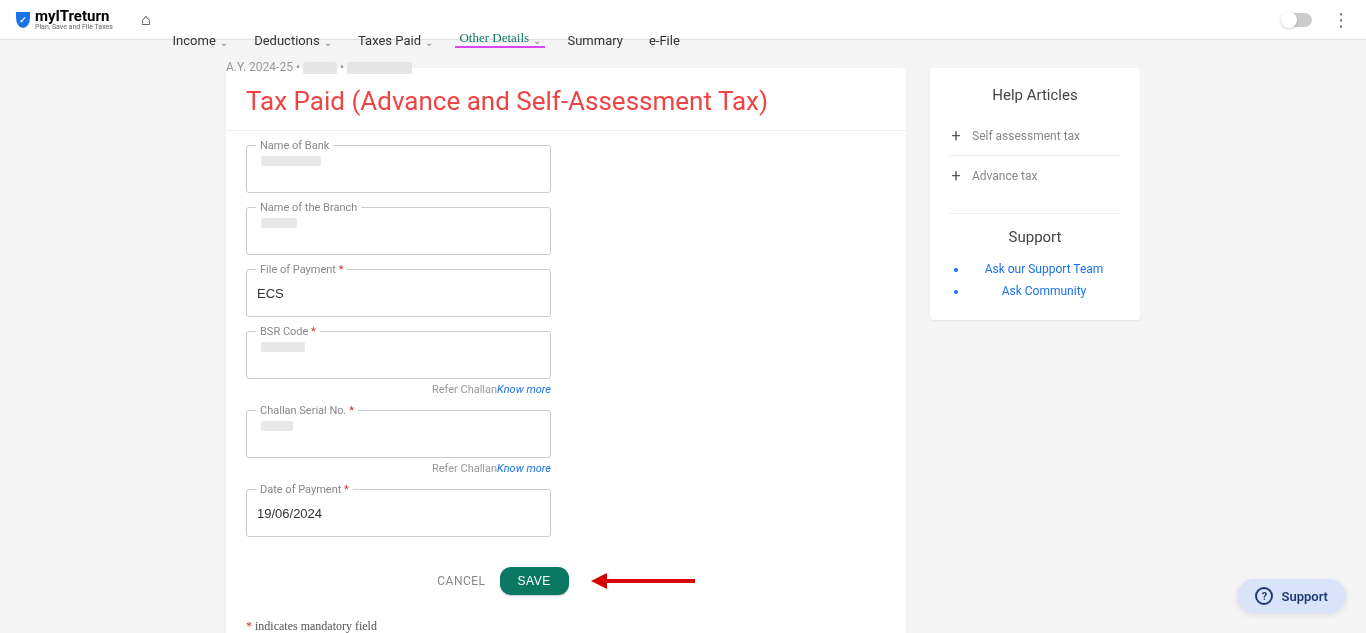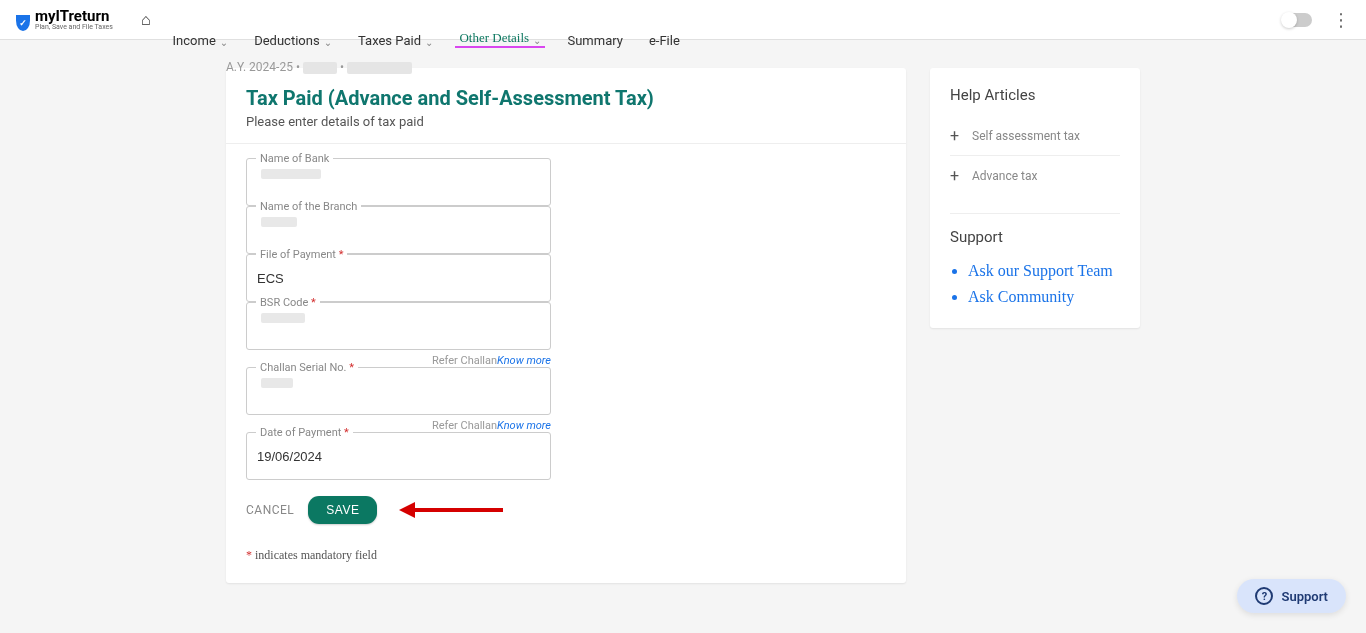--- a/index.html
+++ b/index.html
@@ -1,72 +1,72 @@
 <!DOCTYPE html>
 <html><head>
   <meta charset="utf-8">
   <style>
     * { box-sizing: border-box; margin: 0; padding: 0; }
     body { font-family: -apple-system, BlinkMacSystemFont, "Segoe UI", Roboto, Arial, sans-serif; font-size: 13px; color: #333; background: #f5f5f5; width: 1366px; }
     
     .topbar { background: #fff; height: 40px; display: flex; align-items: center; padding: 0 16px; border-bottom: 1px solid #e0e0e0; }
-    .logo { display: flex; align-items: flex-end; font-weight: 700; color: #000; font-size: 15px; margin-right: 12px; }
+    .logo { display: flex; align-items: center; font-weight: 700; color: #000; font-size: 15px; margin-right: 12px; }
     .logo-shield { width: 14px; height: 16px; background: #1a73e8; margin-right: 5px; display: flex; align-items: center; justify-content: center; border-radius: 0 0 8px 8px / 0 0 12px 12px; }
     .logo-shield::after { content: "✓"; color: #fff; font-size: 9px; font-weight: bold; }
     .logo-sub { font-size: 7px; color: #666; font-weight: 400; line-height: 1; }
     .logo-text { display: flex; flex-direction: column; line-height: 1; }
     .nav { display: flex; align-items: center; gap: 18px; margin-left: 16px; }
     .nav-item { display: flex; align-items: flex-end; gap: 4px; color: #333; cursor: pointer; font-size: 13px; height: 56px; padding: 0 4px; }
     .nav-item.active { border-bottom: 2px solid #d946ef; color: #0d7860; font-family: Liberation Serif, serif; }
     .home-icon { font-size: 16px; color: #333; }
     .toggle { margin-left: auto; width: 30px; height: 14px; background: #ccc; border-radius: 8px; position: relative; }
     .toggle::after { content: ""; position: absolute; width: 16px; height: 16px; background: #fff; border-radius: 50%; top: -1px; left: -1px; box-shadow: 0 1px 3px rgba(0,0,0,.2); }
     .kebab { margin-left: 20px; font-size: 18px; color: #666; cursor: pointer; }
     
     .content { display: flex; gap: 24px; padding: 0 0 20px 0; justify-content: center; }
     .breadcrumb { font-size: 12px; color: #999; padding: 16px 0 8px 0; width: 680px; margin: 0 auto; position: absolute; left: 226px; top: 44px; }
     .breadcrumb span { }
     .placeholder { background: #e5e5e5; display: inline-block; height: 12px; border-radius: 2px; vertical-align: middle; }
     
     .main-col { width: 680px; margin-top: 28px; }
     .card { background: #fff; border-radius: 3px; box-shadow: 0 1px 2px rgba(0,0,0,.08); }
     .card-header { padding: 18px 20px 14px; border-bottom: 1px solid #eee; }
-    .card-title { font-size: 20px; font-weight: 700; color: #0f766e; }
+    .card-title { font-size: 26px; font-weight: 400; color: #ef4444; }
     .card-subtitle { font-size: 13px; color: #555; margin-top: 4px; }
     .card-body { padding: 14px 20px 20px 20px; }
     
-    .field { width: 305px; position: relative; }
+    .field { margin-bottom: 14px; width: 305px; position: relative; }
     .label { font-size: 11px; color: #888; position: absolute; top: -6px; left: 10px; background: #fff; padding: 0 4px; z-index: 1; }
     .label .req { color: #d32f2f; }
     .input { width: 100%; height: 48px; border: 1px solid #ccc; border-radius: 3px; padding: 0 10px; font-size: 13px; color: #333; outline: none; }
     .input.right { text-align: right; }
     .helper { font-size: 11px; color: #999; margin-top: 4px; display: flex; justify-content: flex-end; }
     .link { color: #1a73e8; cursor: pointer; font-style: italic; }
     .input-placeholder { background: #e8e8e8; height: 10px; border-radius: 2px; margin: 10px 4px; }
     
-    .actions { display: flex; align-items: center; gap: 14px; margin-top: 16px; }
+    .actions { display: flex; align-items: center; gap: 14px; margin-top: 30px; justify-content: center; }
     .btn-cancel { color: #888; font-size: 12px; cursor: pointer; letter-spacing: .5px; }
     .btn-save { background: #0b7862; color: #fff; border: none; border-radius: 11px; padding: 7px 18px; font-size: 12px; cursor: pointer; box-shadow: 0 1px 2px rgba(0,0,0,.2); letter-spacing: .5px; }
     
     .arrow { display: inline-flex; align-items: center; margin-left: 8px; }
     .arrow-line { width: 88px; height: 4px; background: #d50000; }
     .arrow-head { width: 0; height: 0; border-top: 8px solid transparent; border-bottom: 8px solid transparent; border-right: 16px solid #d50000; }
     
     .mandatory { font-size: 12px; color: #555; margin-top: 24px; font-family: Liberation Serif, serif; }
     .mandatory .req { color: #d32f2f; }
     
     .side-col { width: 210px; margin-top: 28px; }
-    .side-card { background: #fff; border-radius: 3px; box-shadow: 0 1px 2px rgba(0,0,0,.08); padding: 18px 20px; }
+    .side-card { background: #fff; border-radius: 3px; box-shadow: 0 1px 2px rgba(0,0,0,.08); padding: 18px 20px; text-align: center; }
     .side-title { font-size: 15px; color: #444; margin-bottom: 12px; font-weight: 400; }
     .help-item { display: flex; align-items: center; gap: 10px; font-size: 12px; color: #888; padding: 10px 0; border-bottom: 1px solid #eee; cursor: pointer; }
     .help-item:last-of-type { border-bottom: none; }
     .plus { font-size: 16px; color: #555; width: 12px; }
     .side-section { margin-top: 18px; border-top: 1px solid #eee; padding-top: 14px; }
     .side-section:first-child { border-top: none; padding-top: 0; margin-top: 0; }
-    .side-list { list-style: disc; padding-left: 18px; font-size: 16px; font-family: Liberation Serif, serif; }
+    .side-list { list-style: disc; padding-left: 18px; font-size: 12px; }
     .side-list li { color: #1a73e8; padding: 4px 0; cursor: pointer; }
     .side-text { font-size: 12px; color: #888; line-height: 1.5; }
     
     .support-fab { position: fixed; right: 20px; bottom: 20px; background: #d9e4fb; color: #1f3a73; border-radius: 22px; padding: 8px 18px; font-size: 13px; font-weight: 600; display: flex; align-items: center; gap: 8px; cursor: pointer; box-shadow: 0 2px 6px rgba(0,0,0,.1); }
     .qmark { width: 18px; height: 18px; border: 2px solid #1f3a73; border-radius: 50%; display: flex; align-items: center; justify-content: center; font-size: 11px; font-weight: bold; }
     
     .chev { font-size: 10px; color: #888; }
   </style>
 </head>
 <body>
@@ -114,21 +114,20 @@
   <span class="placeholder" style="width:34px"></span>
   <span>•</span>
   <span class="placeholder" style="width:65px"></span>
 </div>
 
 <div class="content">
   <div class="main-col">
     <div class="card">
       <div class="card-header">
         <div class="card-title">Tax Paid (Advance and Self-Assessment Tax)</div>
-        <div class="card-subtitle">Please enter details of tax paid</div>
       </div>
       <div class="card-body">
         <div class="field">
           <div class="label">Name of Bank</div>
           <div class="input">
               <div class="input-placeholder" style="width:60px"></div>
             </div>
         </div>
         <div class="field">
           <div class="label">Name of the Branch</div>

